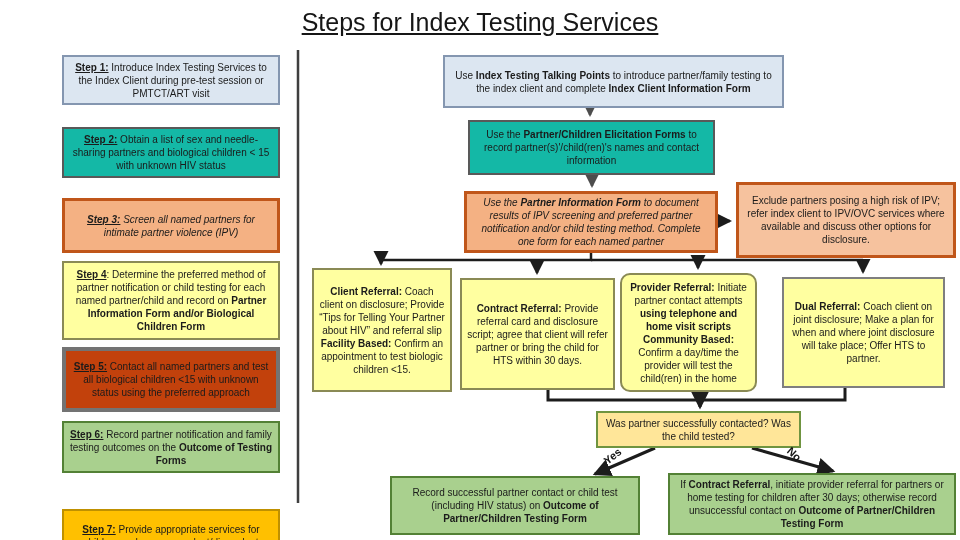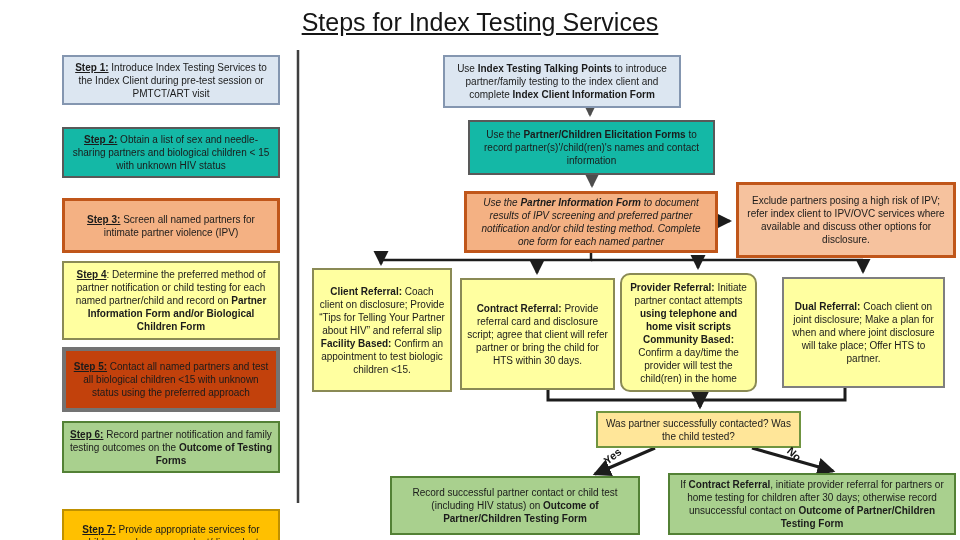--- a/index.html
+++ b/index.html
@@ -72,37 +72,37 @@
     <line x1="655" y1="448" x2="595" y2="474" stroke="#1c1c1c" stroke-width="3" marker-end="url(#ah)"></line>
     <line x1="752" y1="448" x2="833" y2="471" stroke="#1c1c1c" stroke-width="3" marker-end="url(#ah)"></line>
   </svg>
 
   <div class="box c-blue" style="left:62px;top:55px;width:218px;height:50px;">
       <div><span class="b u">Step 1:</span><span> Introduce Index Testing Services to the Index Client during pre-test session or PMTCT/ART visit</span></div>
     </div>
   <div class="box c-gray" style="left:62px;top:127px;width:218px;height:51px;">
       <div><span class="b u">Step 2:</span><span> Obtain a list of sex and needle-sharing partners and biological children &lt; 15 with unknown HIV status</span></div>
     </div>
-  <div class="box c-salmon" style="left:62px;top:198px;width:218px;height:55px;">
+  <div class="box c-salmon" style="left:62px;top:198px;width:218px;height:55px;font-style:italic;">
       <div><span class="b u">Step 3:</span><span> Screen all named partners for intimate partner violence (IPV)</span></div>
     </div>
   <div class="box c-yellow" style="left:62px;top:261px;width:218px;height:79px;">
       <div><span class="b u">Step 4</span><span>: Determine the preferred method of partner notification or child testing for each named partner/child and record on </span><span class="b">Partner Information Form and/or Biological Children Form</span></div>
     </div>
   <div class="box c-wheat" style="left:62px;top:347px;width:218px;height:65px;">
       <div><span class="b u">Step 5:</span><span> Contact all named partners and test all biological children &lt;15 with unknown status using the preferred approach</span></div>
     </div>
   <div class="box c-green" style="left:62px;top:421px;width:218px;height:52px;">
       <div><span class="b u">Step 6:</span><span> Record partner notification and family testing outcomes on the </span><span class="b">Outcome of Testing Forms</span></div>
     </div>
   <div class="box c-amber" style="left:62px;top:509px;width:218px;height:67px;">
       <div><span class="b u">Step 7:</span><span> Provide appropriate services for children and seroconcordant/discordant partners based on HIV status</span></div>
     </div>
 
-  <div class="box c-blue" style="left:443px;top:55px;width:238px;height:53px;">
+  <div class="box c-blue" style="left:443px;top:55px;width:341px;height:53px;">
       <div><span>Use </span><span class="b">Index Testing Talking Points</span><span> to introduce partner/family testing to the index client and complete </span><span class="b">Index Client Information Form</span></div>
     </div>
   <div class="box c-gray" style="left:468px;top:120px;width:247px;height:55px;">
       <div><span>Use the </span><span class="b">Partner/Children Elicitation Forms</span><span> to record partner(s)'/child(ren)'s names and contact information</span></div>
     </div>
   <div class="box c-salmon" style="left:464px;top:191px;width:254px;height:62px;font-style:italic;">
       <div><span>Use the </span><span class="b">Partner Information Form</span><span> to document results of IPV screening and preferred partner notification and/or child testing method. Complete one form for each named partner</span></div>
     </div>
   <div class="box c-salmonl" style="left:736px;top:182px;width:220px;height:76px;">
       <div><span>Exclude partners posing a high risk of IPV; refer index client to IPV/OVC services where available and discuss other options for disclosure.</span></div>

